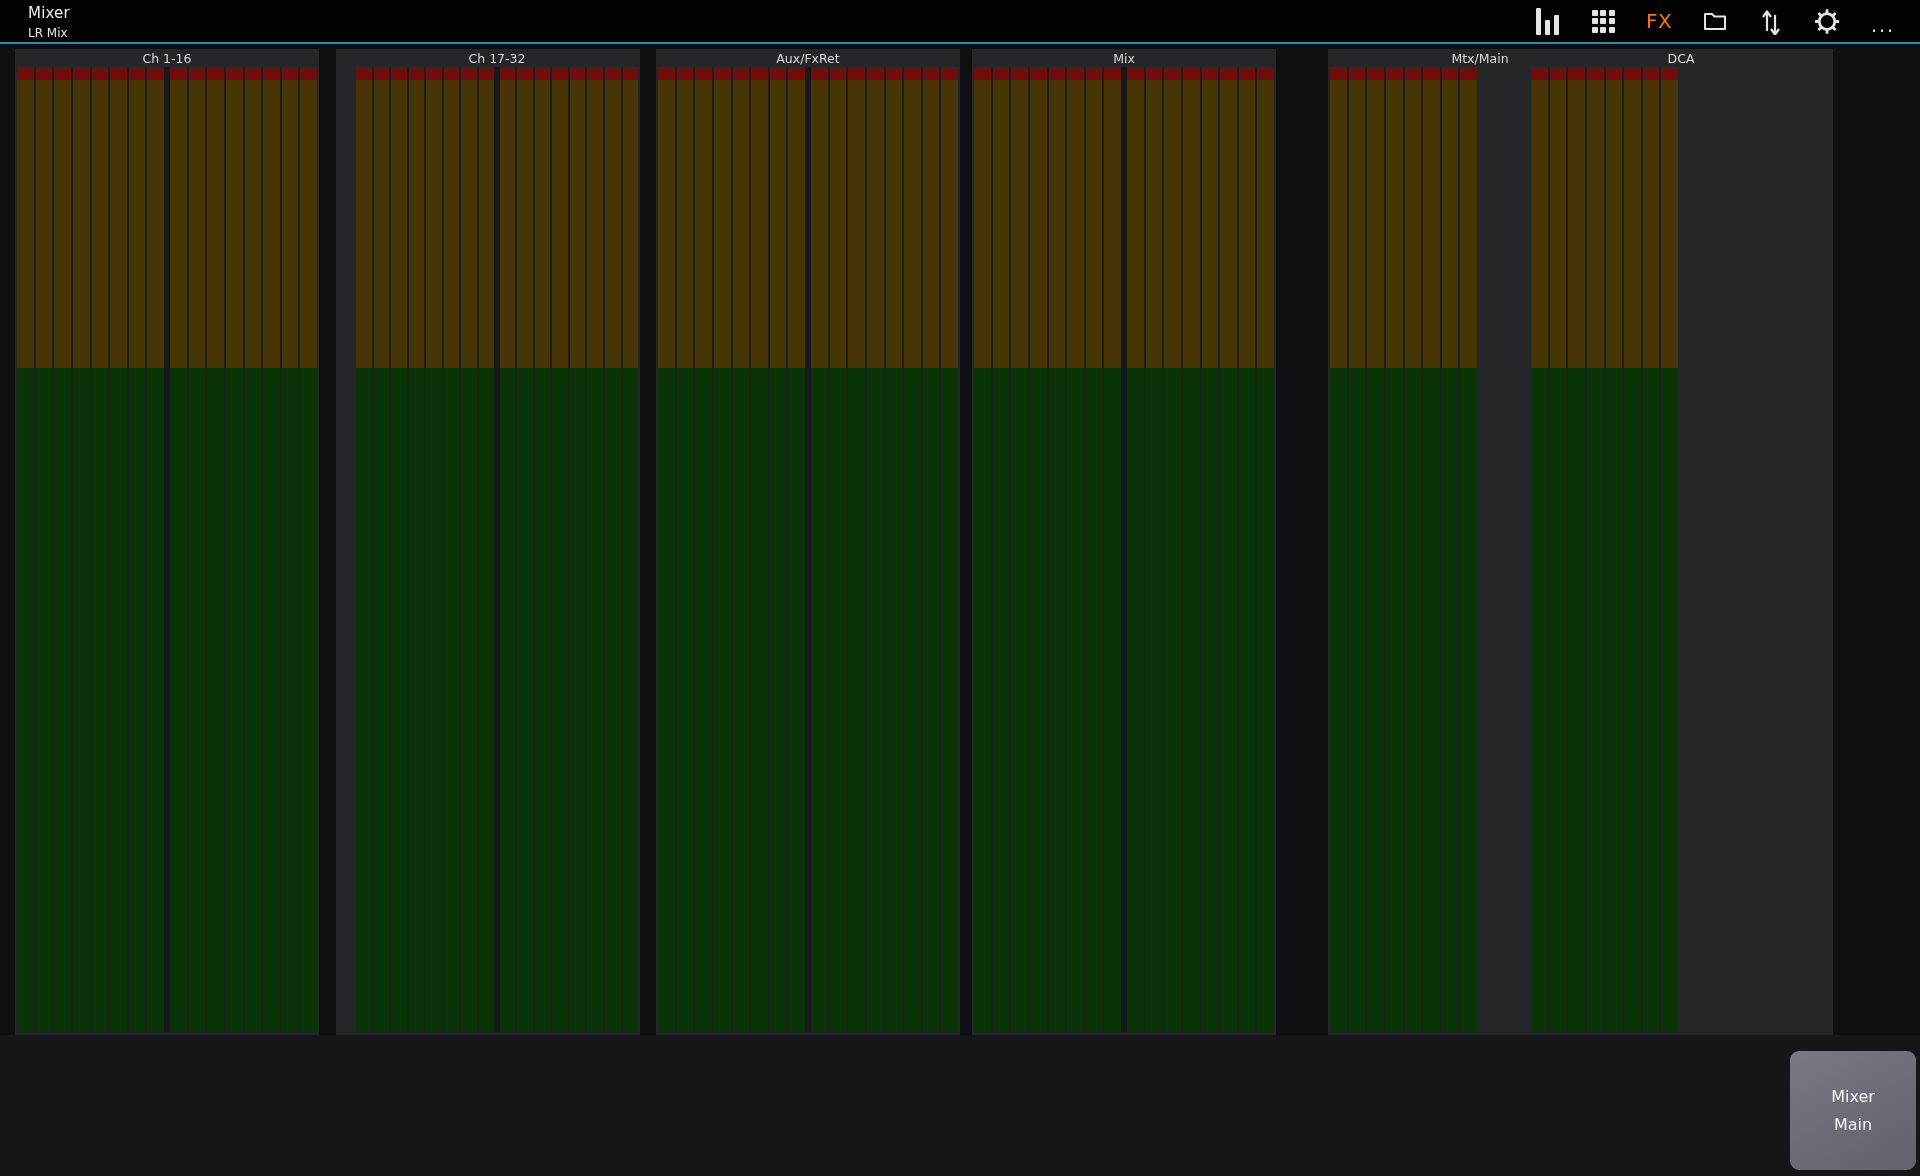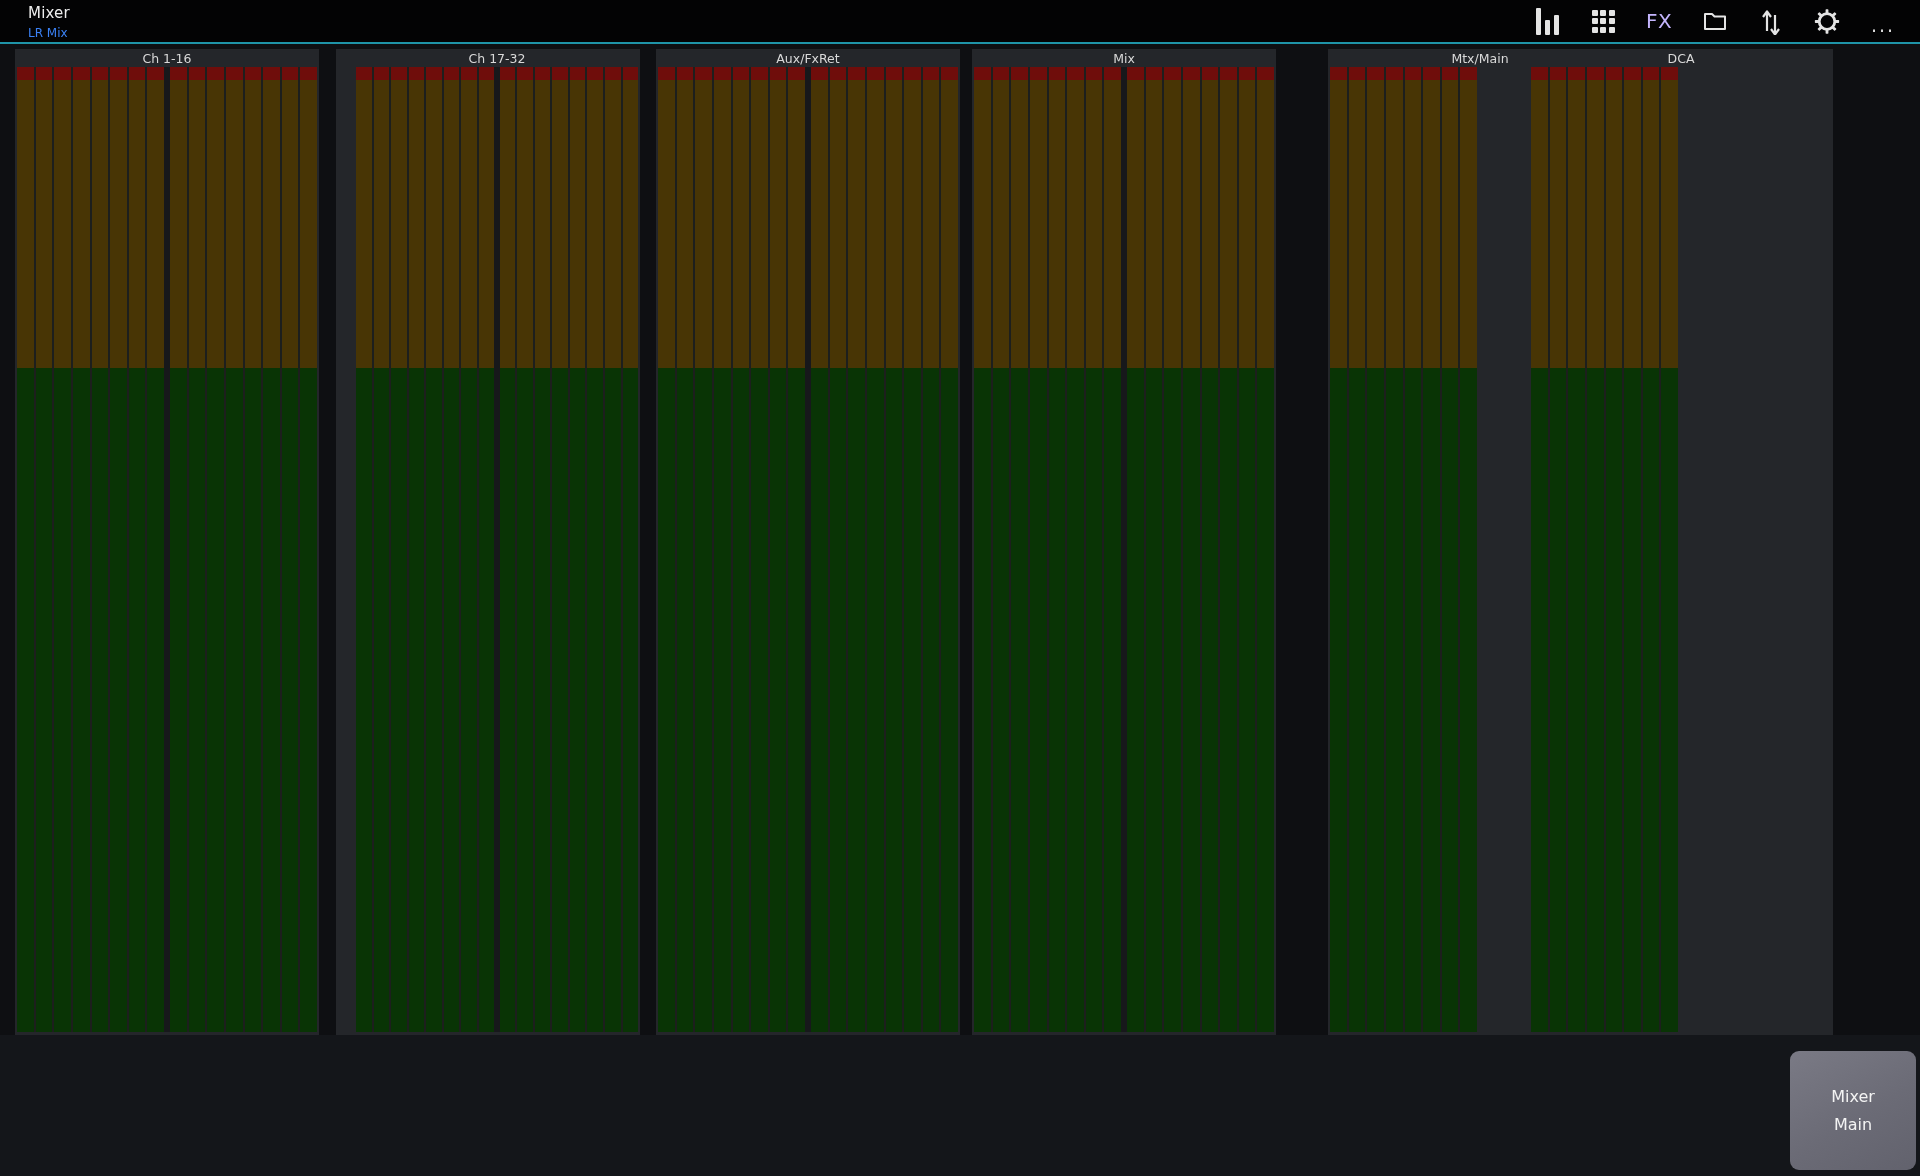--- a/index.html
+++ b/index.html
@@ -10,21 +10,21 @@
     position: relative;
   }
 
   
   .topbar {
     position: absolute; left: 0; top: 0; width: 1920px; height: 42px;
     background: #030304;
   }
   .title-block { position: absolute; left: 28px; top: 4px; }
   .app-title { font-size: 15px; color: #ededed; letter-spacing: .2px; }
-  .app-subtitle { font-size: 12px; color: #3b82f6; margin-top: 4px; }
+  .app-subtitle { font-size: 12px; color: #e5e5e5; margin-top: 4px; }
 
   .icon-row {
     position: absolute; right: 24px; top: 0; height: 42px;
     display: flex; align-items: center; gap: 30px;
   }
   .icon-btn {
     width: 26px; height: 30px; display: flex; align-items: center; justify-content: center;
     color: #e4e4e4; cursor: pointer;
   }
 
@@ -32,21 +32,21 @@
   .bars { display: flex; align-items: flex-end; gap: 4px; height: 27px; }
   .bars i { display: block; width: 5px; background: #e4e4e4; border-radius: 1px; }
   .bars i:nth-child(1) { height: 27px; }
   .bars i:nth-child(2) { height: 15px; }
   .bars i:nth-child(3) { height: 20px; }
 
   
   .grid9 { display: grid; grid-template-columns: repeat(3, 6px); grid-auto-rows: 6px; gap: 2.5px; }
   .grid9 i { background: #e4e4e4; border-radius: 1px; }
 
-  .fx-label { font-size: 20px; color: #c4b5fd; letter-spacing: .5px; }
+  .fx-label { font-size: 20px; color: #f97316; letter-spacing: .5px; }
   .dots-label { font-size: 19px; color: #dddddd; letter-spacing: 2px; padding-top: 8px; }
 
   
   .accent-line {
     position: absolute; left: 0; top: 42px; width: 1920px; height: 2px;
     background: var(--accent, #1f94a8);
   }
 
   
   .panels-area {

